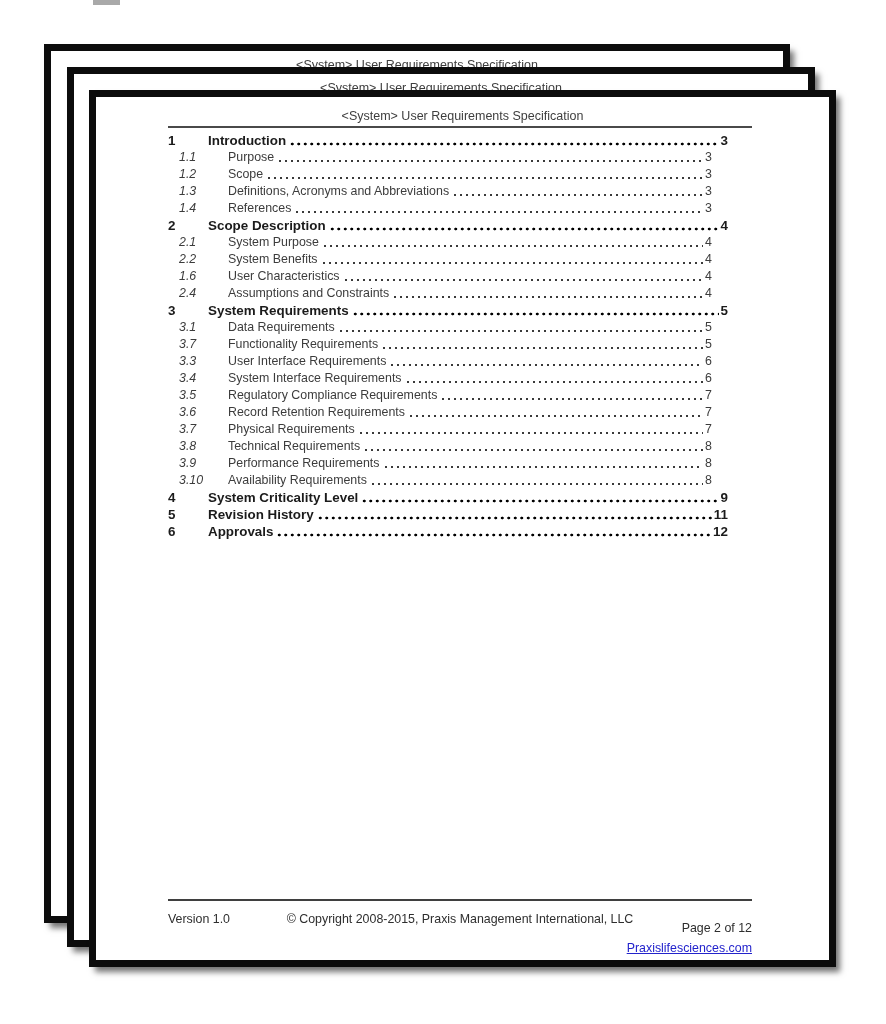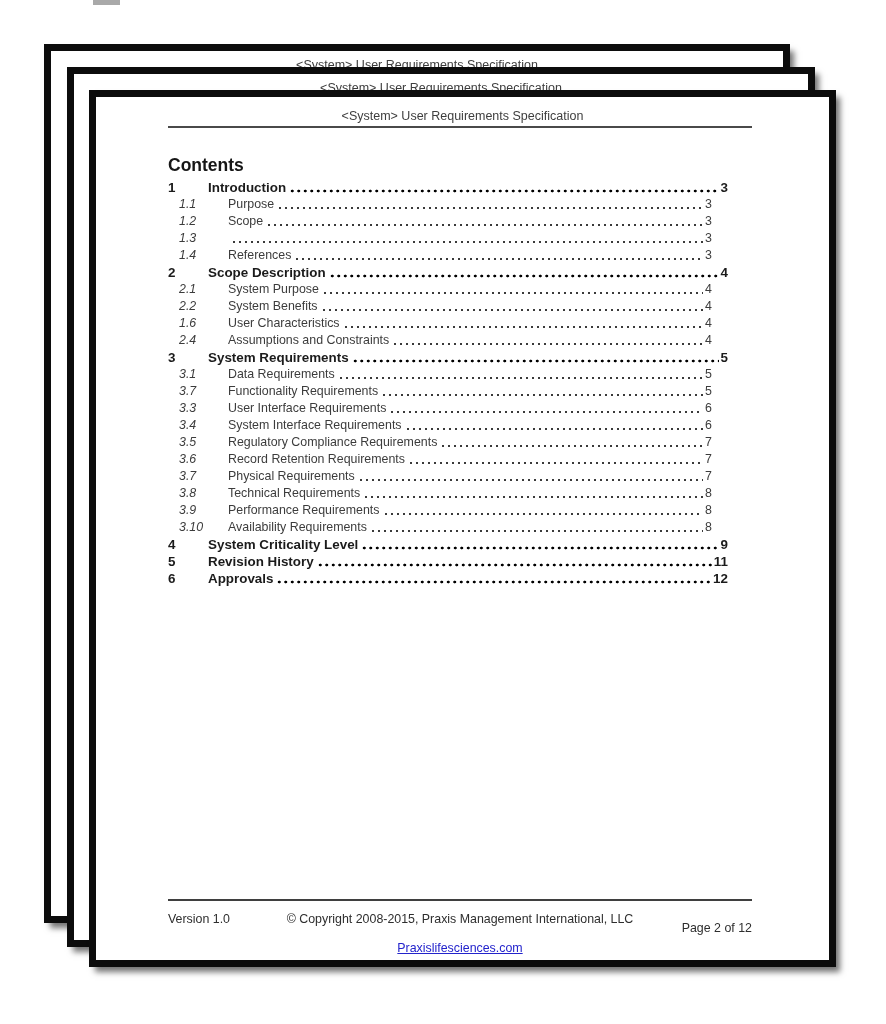--- a/index.html
+++ b/index.html
@@ -77,21 +77,21 @@
   .footer { position: absolute; left: 72px; right: 77px; bottom: 5px; }
   .footer-rule { border-top: 2px solid #3f3f3f; }
   .footer-row {
     display: grid; grid-template-columns: 1fr auto 1fr;
     padding-top: 11px; font-size: 12.4px; color: #2e2e2e;
   }
   .footer-row .f-left   { text-align: left; }
   .footer-row .f-center { text-align: center; }
   .footer-row .f-right  { text-align: right; margin-top: 9px; }
   .site-link {
-    display: block; text-align: center; margin-top: 6px;
+    display: block; text-align: right; margin-top: 6px;
     font-size: 12.4px; color: var(--link-color);
     text-decoration: underline; cursor: pointer;
   }
 </style>
 </head>
 <body>
 
 <div class="top-artifact"></div>
 
 <div class="page page-back">
@@ -99,21 +99,20 @@
 </div>
 
 <div class="page page-mid">
   <div class="ghost-header">&lt;System&gt; User Requirements Specification</div>
 </div>
 
 <div class="page page-front">
   <div class="doc-header">&lt;System&gt; User Requirements Specification</div>
   <div class="header-rule"></div>
 
-  <div class="contents-heading">Contents</div>
 
   <div class="toc" id="toc">
       <div class="toc-row lvl1">
         <span class="num">1</span>
         <span class="title">Introduction</span>
         <span class="leader"></span>
         <span class="pg">3</span>
       </div>
       <div class="toc-row lvl2">
         <span class="num">1.1</span>
@@ -122,20 +121,21 @@
         <span class="pg">3</span>
       </div>
       <div class="toc-row lvl2">
         <span class="num">1.2</span>
         <span class="title">Scope</span>
         <span class="leader"></span>
         <span class="pg">3</span>
       </div>
       <div class="toc-row lvl2">
         <span class="num">1.3</span>
+        <span class="title">Definitions, Acronyms and Abbreviations</span>
         <span class="leader"></span>
         <span class="pg">3</span>
       </div>
       <div class="toc-row lvl2">
         <span class="num">1.4</span>
         <span class="title">References</span>
         <span class="leader"></span>
         <span class="pg">3</span>
       </div>
       <div class="toc-row lvl1">

